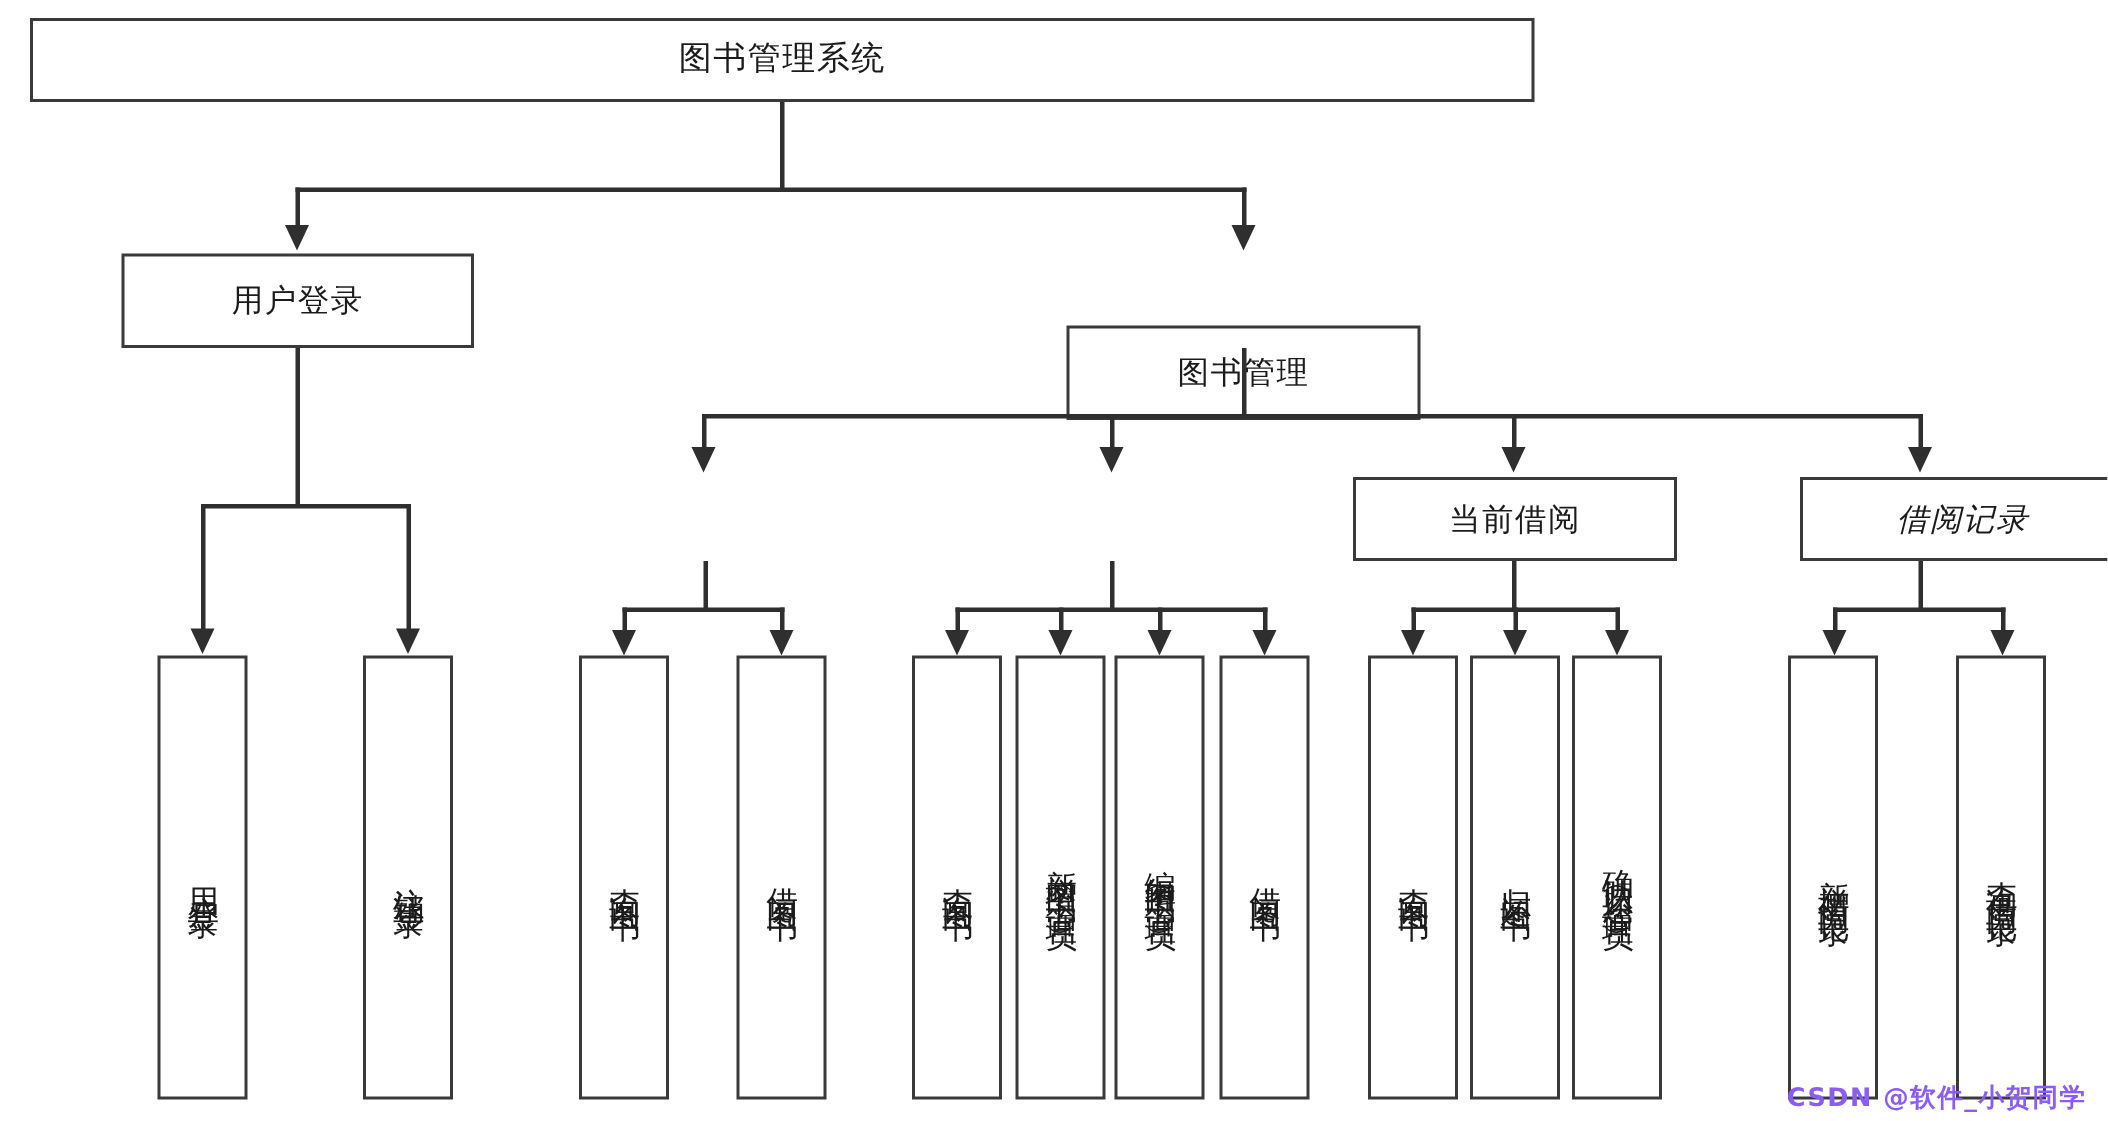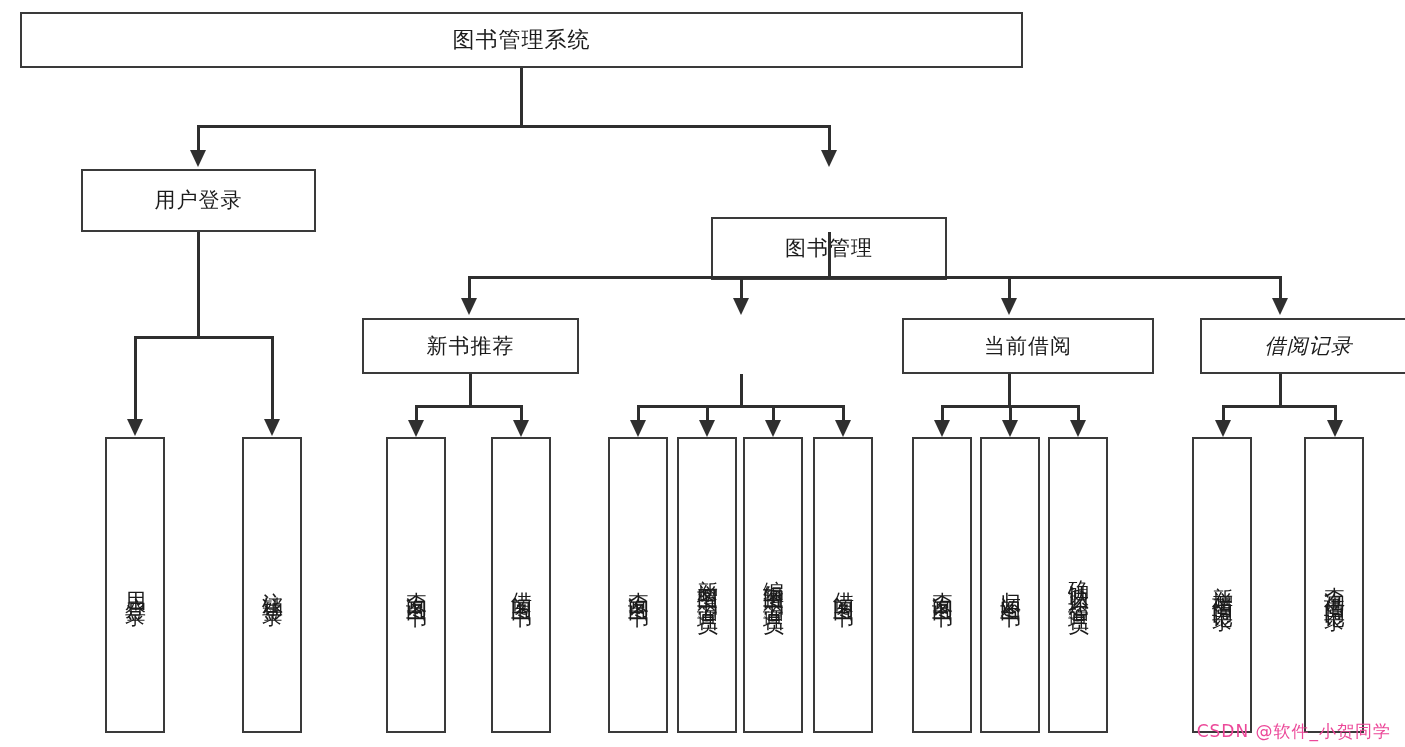--- a/index.html
+++ b/index.html
@@ -68,24 +68,25 @@
     border-left:8px solid transparent;
     border-right:8px solid transparent;
     border-top:17px solid #2f2f2f;
   }
   
   #watermark{
     position:absolute;
     right:14px;
     bottom:4px;
     font-size:17px;
-    color:#ec4899;
+    color:#8b5cf6;
     letter-spacing:1px;
     white-space:nowrap;
     pointer-events:none;
+    font-weight:bold;
   }
 </style>
 </head>
 <body>
 
 <div id="canvas">
 
   <div class="node root" style="left:20px;top:12px;width:1003px;height:56px;">
     <span class="lbl">图书管理系统</span>
   </div>
@@ -115,24 +116,21 @@
   <div class="hline" style="left:468px;top:276px;width:812px;"></div>
   <div class="vline" style="left:468px;top:276px;height:24px;"></div>
   <div class="vline" style="left:740px;top:276px;height:24px;"></div>
   <div class="vline" style="left:1008px;top:276px;height:24px;"></div>
   <div class="vline" style="left:1279px;top:276px;height:24px;"></div>
   <div class="arrow" style="left:461px;top:298px;"></div>
   <div class="arrow" style="left:733px;top:298px;"></div>
   <div class="arrow" style="left:1001px;top:298px;"></div>
   <div class="arrow" style="left:1272px;top:298px;"></div>
 
-  <div class="node" style="left:362px;top:318px;width:217px;height:56px;">
-    <span class="lbl">新书推荐</span>
-  </div>
-  <div class="node" style="left:902px;top:318px;width:252px;height:56px;">
+  <div class="node" style="left:902px;top:318px;width:216px;height:56px;">
     <span class="lbl">当前借阅</span>
   </div>
   <div class="node" style="left:1200px;top:318px;width:217px;height:56px;font-style:italic;">
     <span class="lbl">借阅记录</span>
   </div>
 
   <div class="vline" style="left:469px;top:374px;height:33px;"></div>
   <div class="hline" style="left:415px;top:405px;width:108px;"></div>
   <div class="vline" style="left:415px;top:405px;height:17px;"></div>
   <div class="vline" style="left:520px;top:405px;height:17px;"></div>

